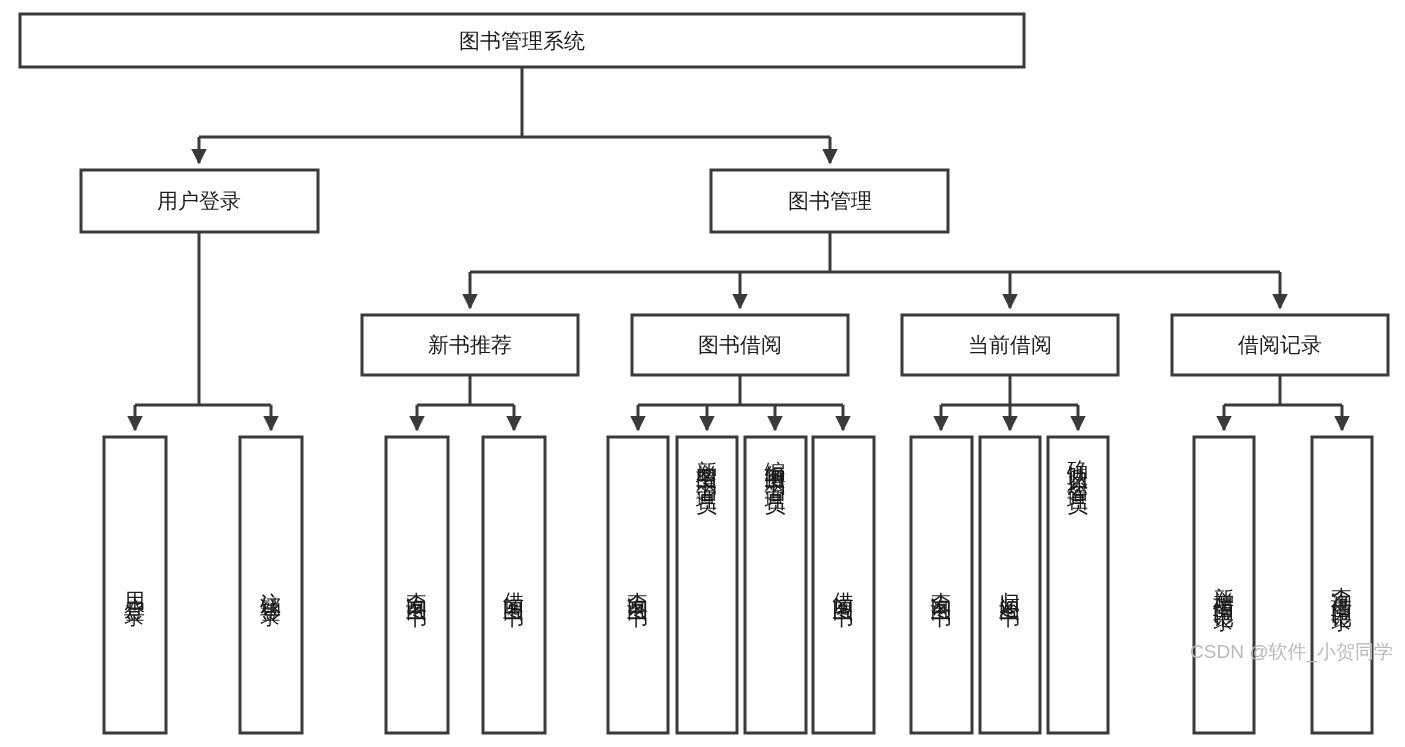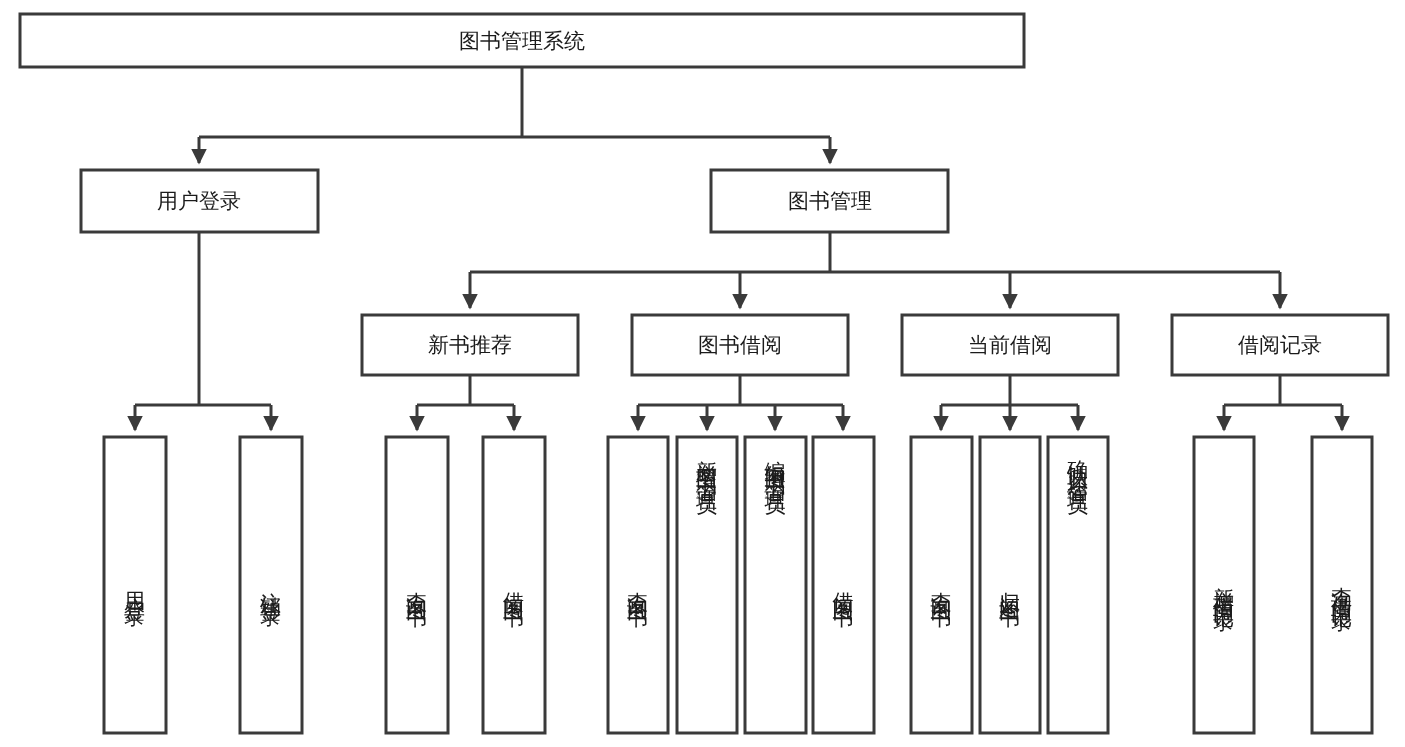--- a/index.html
+++ b/index.html
@@ -228,14 +228,15 @@
   <div class="leaf-label-wrap" style="left:1048px; top:437px; width:60px; height:296px; align-items:flex-start;">
     <span class="leaf-label" style="margin-top:6px;">确认归还（管理员）</span>
   </div>
   <div class="leaf-label-wrap" style="left:1194px; top:437px; width:60px; height:296px;">
     <span class="leaf-label">新增借阅记录</span>
   </div>
   <div class="leaf-label-wrap" style="left:1312px; top:437px; width:60px; height:296px;">
     <span class="leaf-label">查询借阅记录</span>
   </div>
 
+  <div class="watermark">CSDN @软件_小贺同学</div>
 
 </div>
 
 </body></html>

